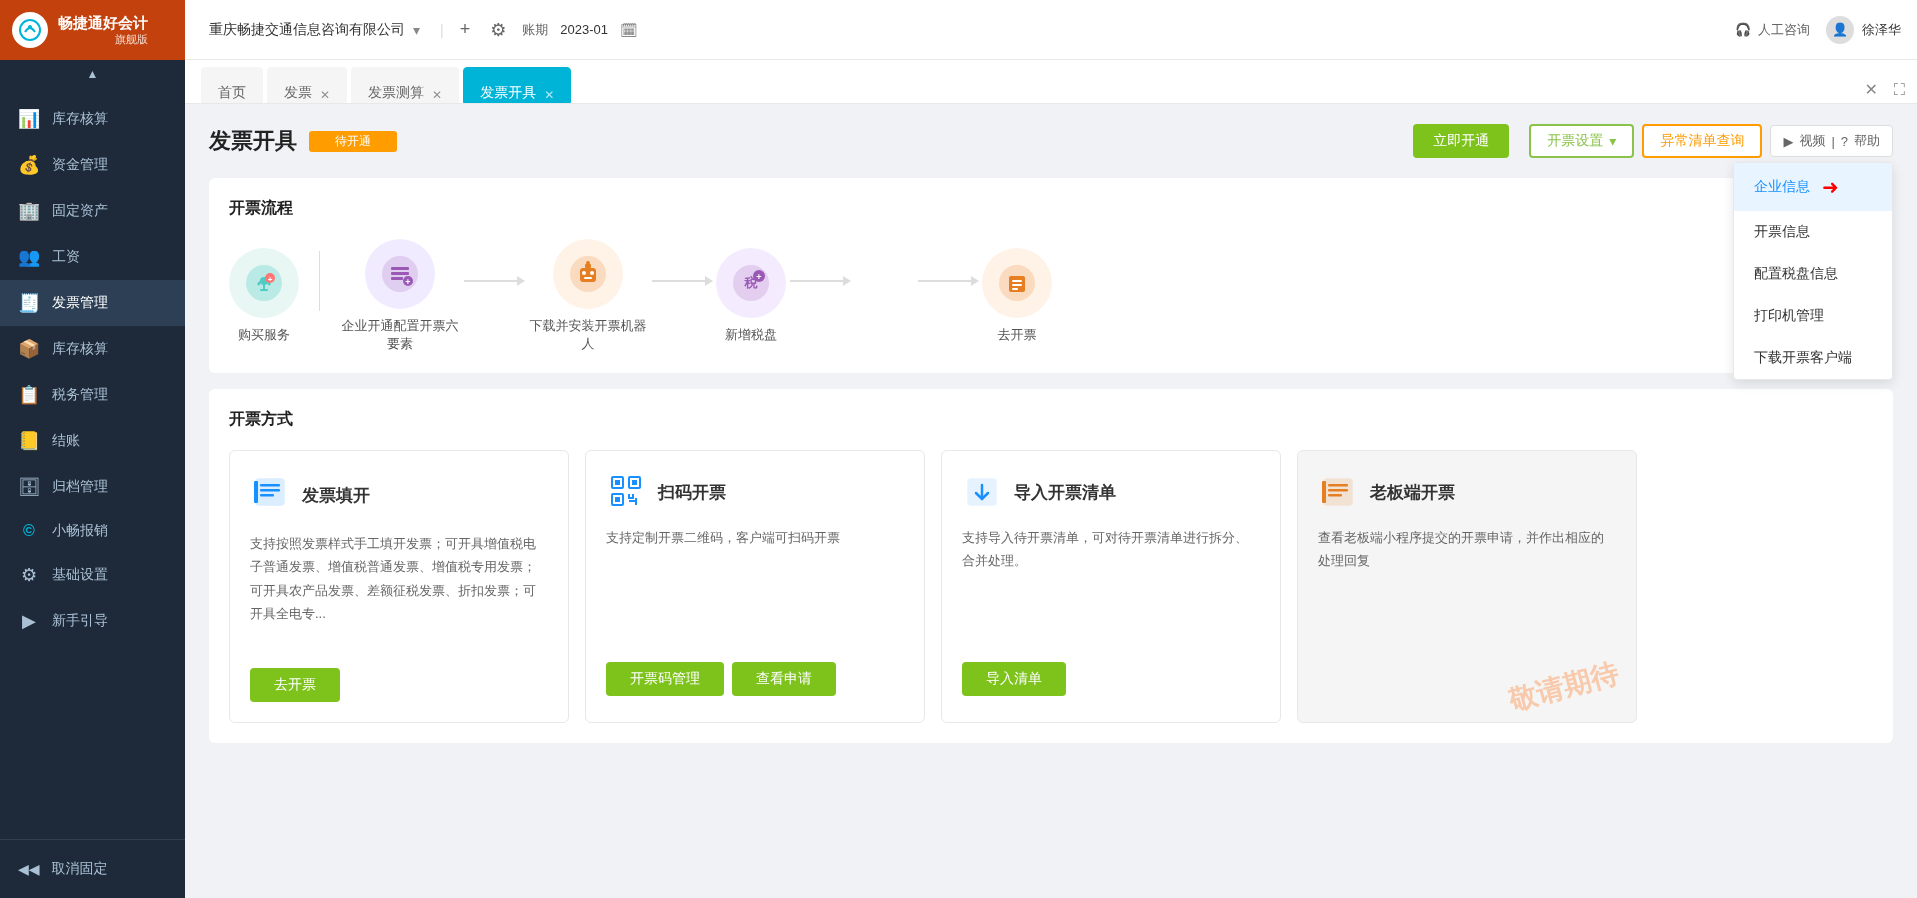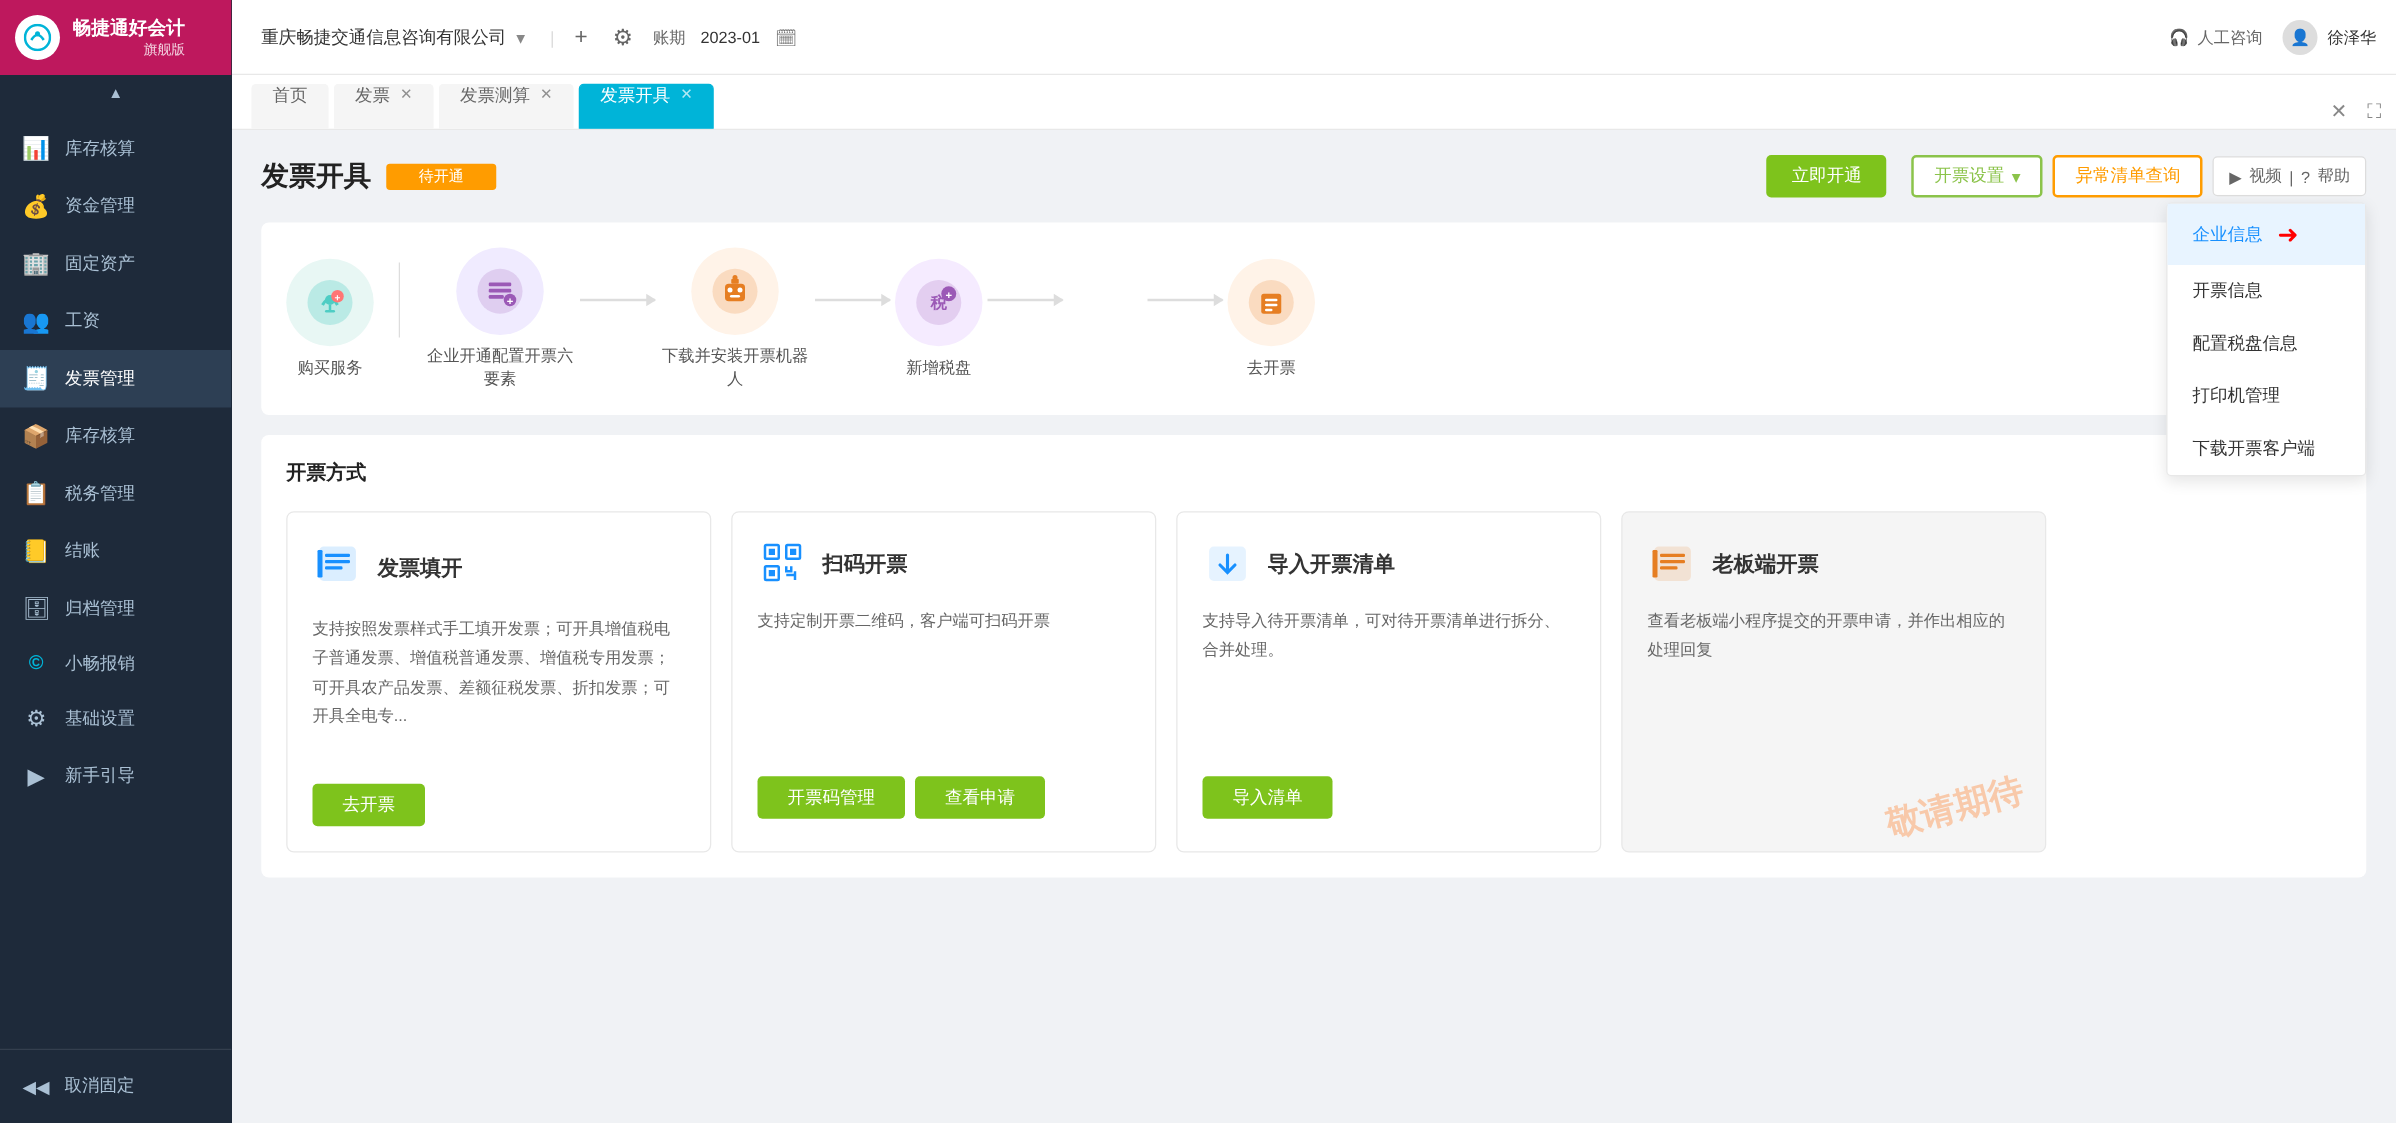--- a/index.html
+++ b/index.html
@@ -4,21 +4,21 @@
   <style>
     * { margin: 0; padding: 0; box-sizing: border-box; }
     body { font-family: 'Microsoft YaHei', '微软雅黑', sans-serif; font-size: 14px; background: #f0f2f5; width: 1917px; height: 898px; overflow: hidden; }
 
     
     .sidebar {
       position: fixed; left: 0; top: 0; width: 185px; height: 898px;
       background: #1e2a3a; display: flex; flex-direction: column;
     }
     .sidebar-logo {
-      height: 60px; background: #be185d; display: flex; align-items: center;
+      height: 60px; background: #c2410c; display: flex; align-items: center;
       padding: 0 12px; gap: 10px; cursor: pointer;
     }
     .logo-icon {
       width: 36px; height: 36px; background: white; border-radius: 50%;
       display: flex; align-items: center; justify-content: center; color: #00b4d8; font-size: 18px; font-weight: bold;
     }
     .logo-text { color: white; font-size: 15px; font-weight: bold; line-height: 1.3; }
     .logo-sub { color: rgba(255,255,255,0.8); font-size: 11px; text-align: right; }
     .sidebar-nav { flex: 1; overflow-y: auto; padding: 8px 0; }
     .sidebar-nav::-webkit-scrollbar { display: none; }
@@ -61,21 +61,21 @@
     .user-info { display: flex; align-items: center; gap: 8px; cursor: pointer; color: #333; font-size: 13px; }
     .user-avatar { width: 28px; height: 28px; background: #ddd; border-radius: 50%; display: flex; align-items: center; justify-content: center; color: #888; }
 
     
     .tabs-bar {
       height: 44px; background: white; display: flex; align-items: flex-end;
       padding: 0 0 0 0; border-bottom: 1px solid #e8e8e8; flex-shrink: 0;
       position: relative;
     }
     .tab {
-      height: 36px; padding: 0 16px; display: flex; align-items: flex-start; gap: 8px;
+      height: 36px; padding: 0 16px; display: flex; align-items: flex-end; gap: 8px;
       font-size: 14px; color: #666; cursor: pointer; border: 1px solid transparent;
       border-radius: 4px 4px 0 0; margin-left: 4px; background: #f5f5f5;
     }
     .tab:first-child { margin-left: 16px; }
     .tab.active { background: #00b4d8; color: white; border-color: #00b4d8; }
     .tab-close { font-size: 12px; color: inherit; opacity: 0.7; }
     .tabs-actions { margin-left: auto; display: flex; align-items: center; padding: 0 8px; gap: 8px; }
     .tab-btn { color: #888; cursor: pointer; font-size: 16px; padding: 4px; }
 
     
@@ -326,20 +326,21 @@
             <span>打印机管理</span>
           </div>
           <div class="dropdown-item">
             <span>下载开票客户端</span>
           </div>
         </div>
       </div>
     </div>
 
     <div class="section">
+      <div class="section-title">开票流程</div>
       <div class="flow-steps">
 
         <div class="flow-step">
           <div class="flow-step-icon" style="background:#e8f7f4;">
             <svg width="40" height="40" viewBox="0 0 40 40">
               <circle cx="20" cy="20" r="18" fill="#4ecdc4" opacity="0.3"></circle>
               <path d="M14 22 Q20 12 26 22" stroke="#4ecdc4" stroke-width="2.5" fill="none"></path>
               <circle cx="20" cy="18" r="4" fill="#4ecdc4"></circle>
               <path d="M17 27 L23 27" stroke="#4ecdc4" stroke-width="2" stroke-linecap="round"></path>
               <path d="M20 22 L20 27" stroke="#4ecdc4" stroke-width="2"></path>

